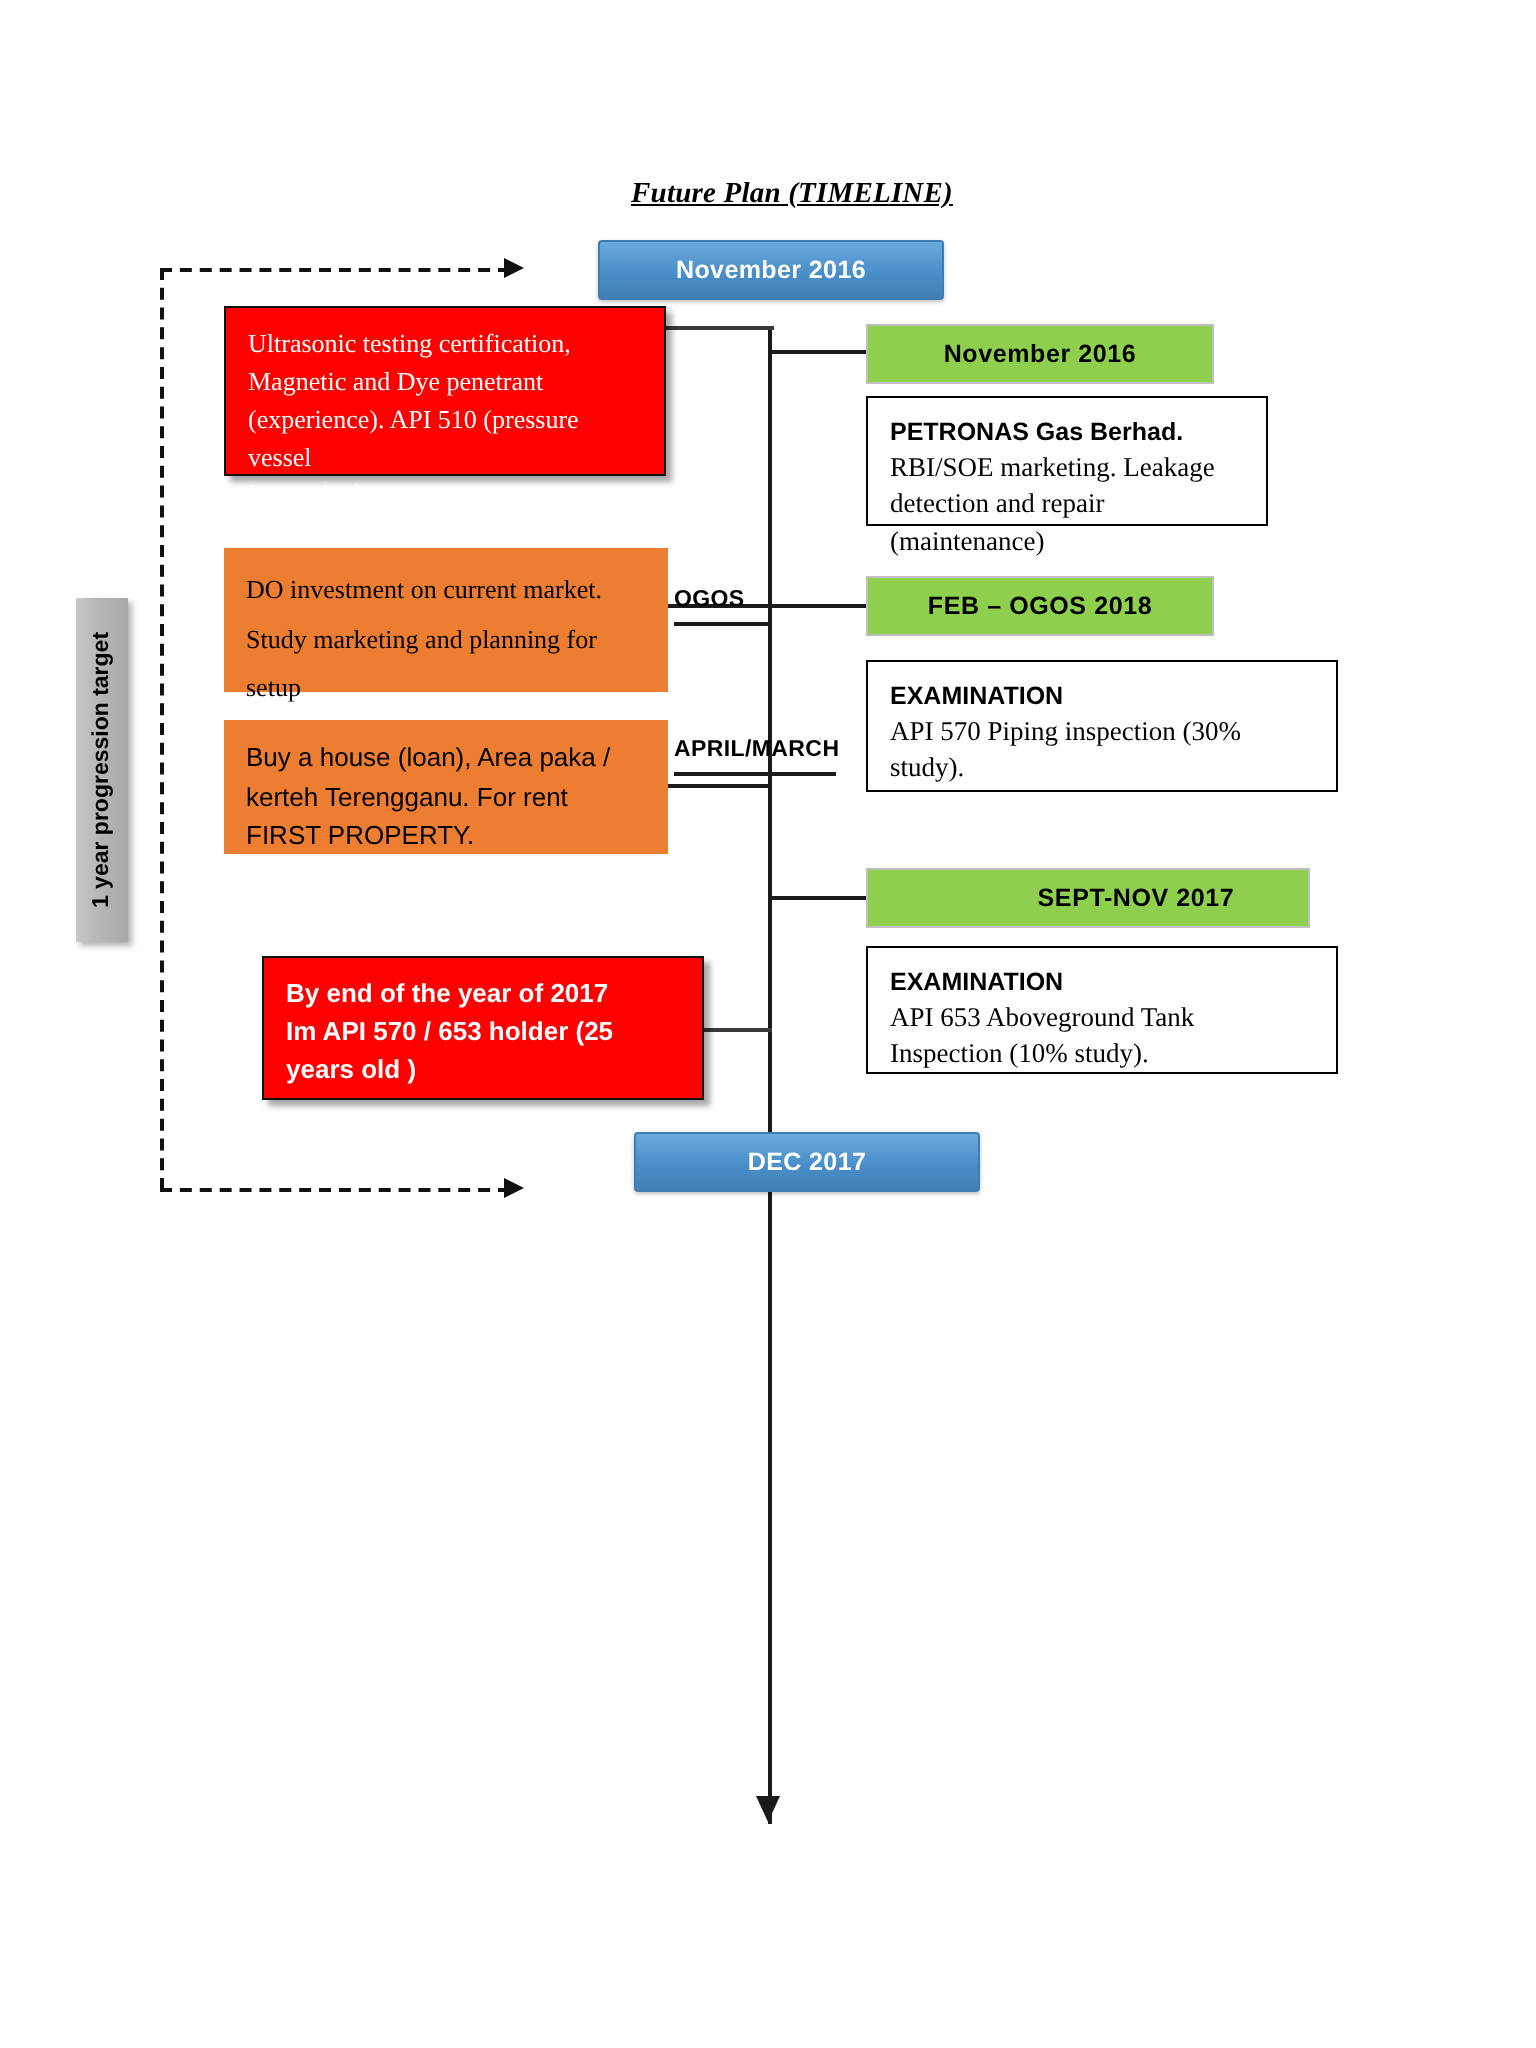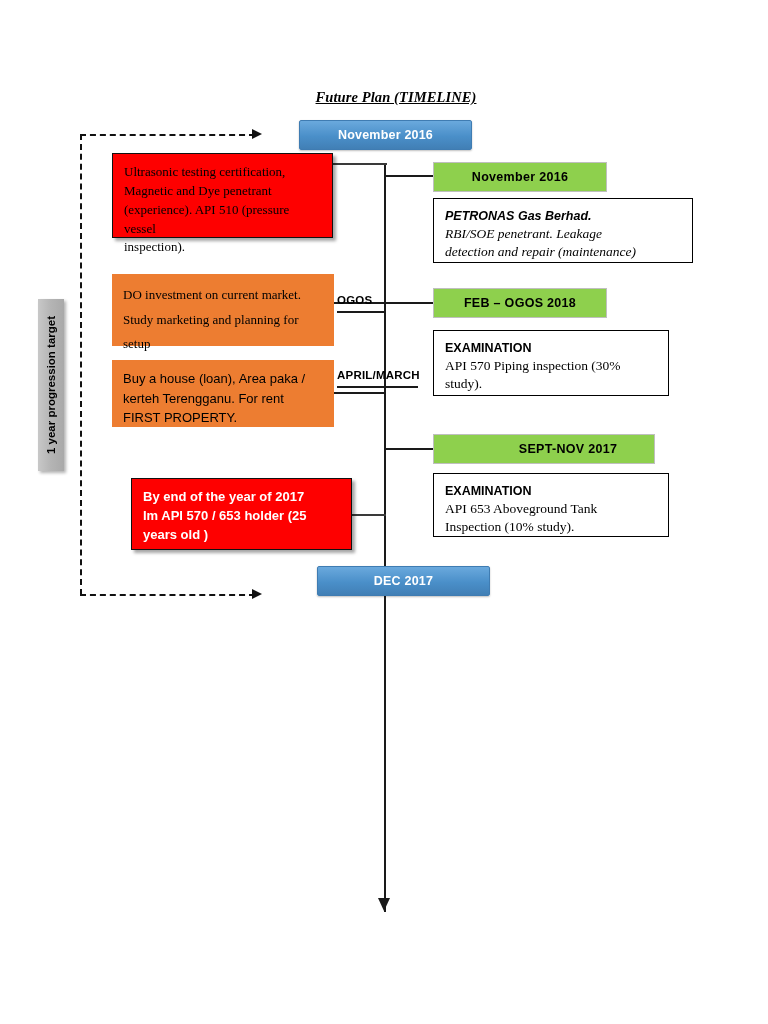--- a/index.html
+++ b/index.html
@@ -68,21 +68,21 @@
     background: #fe0000;
     border: 1.5px solid #111111;
     box-shadow: 3px 3px 3px rgba(0,0,0,0.35);
     box-sizing: border-box;
     padding: 9px 11px;
   }
   .red-box.serif-text {
     font-family: "Liberation Serif", serif;
     font-size: 13px;
     line-height: 1.45;
-    color: #000000;
+    color: #ffffff;
   }
   .red-box.sans-white {
     font-family: "Liberation Sans", sans-serif;
     font-weight: bold;
     font-size: 13px;
     line-height: 1.45;
     color: #ffffff;
     margin-left: 19px;
   }
 
@@ -287,23 +287,23 @@
     <div>kerteh Terengganu. For rent</div>
     <div>FIRST PROPERTY.</div>
   </div>
 
   <div class="red-box sans-white" style="left:112px; top:478px; width:221px; height:72px;">
     <div>By end of the year of 2017</div>
     <div>Im API 570 / 653 holder (25</div>
     <div>years old )</div>
   </div>
 
-  <div class="detail-box" style="left:433px; top:198px; width:260px; height:65px;font-style:italic;">
+  <div class="detail-box" style="left:433px; top:198px; width:201px; height:65px;">
     <div class="detail-head">PETRONAS Gas Berhad.</div>
-    <div class="detail-body">RBI/SOE penetrant. Leakage</div>
+    <div class="detail-body">RBI/SOE marketing. Leakage</div>
     <div class="detail-body">detection and repair (maintenance)</div>
   </div>
 
   <div class="detail-box" style="left:433px; top:330px; width:236px; height:66px;">
     <div class="detail-head">EXAMINATION</div>
     <div class="detail-body">API 570 Piping inspection (30%</div>
     <div class="detail-body">study).</div>
   </div>
 
   <div class="detail-box" style="left:433px; top:473px; width:236px; height:64px;">

